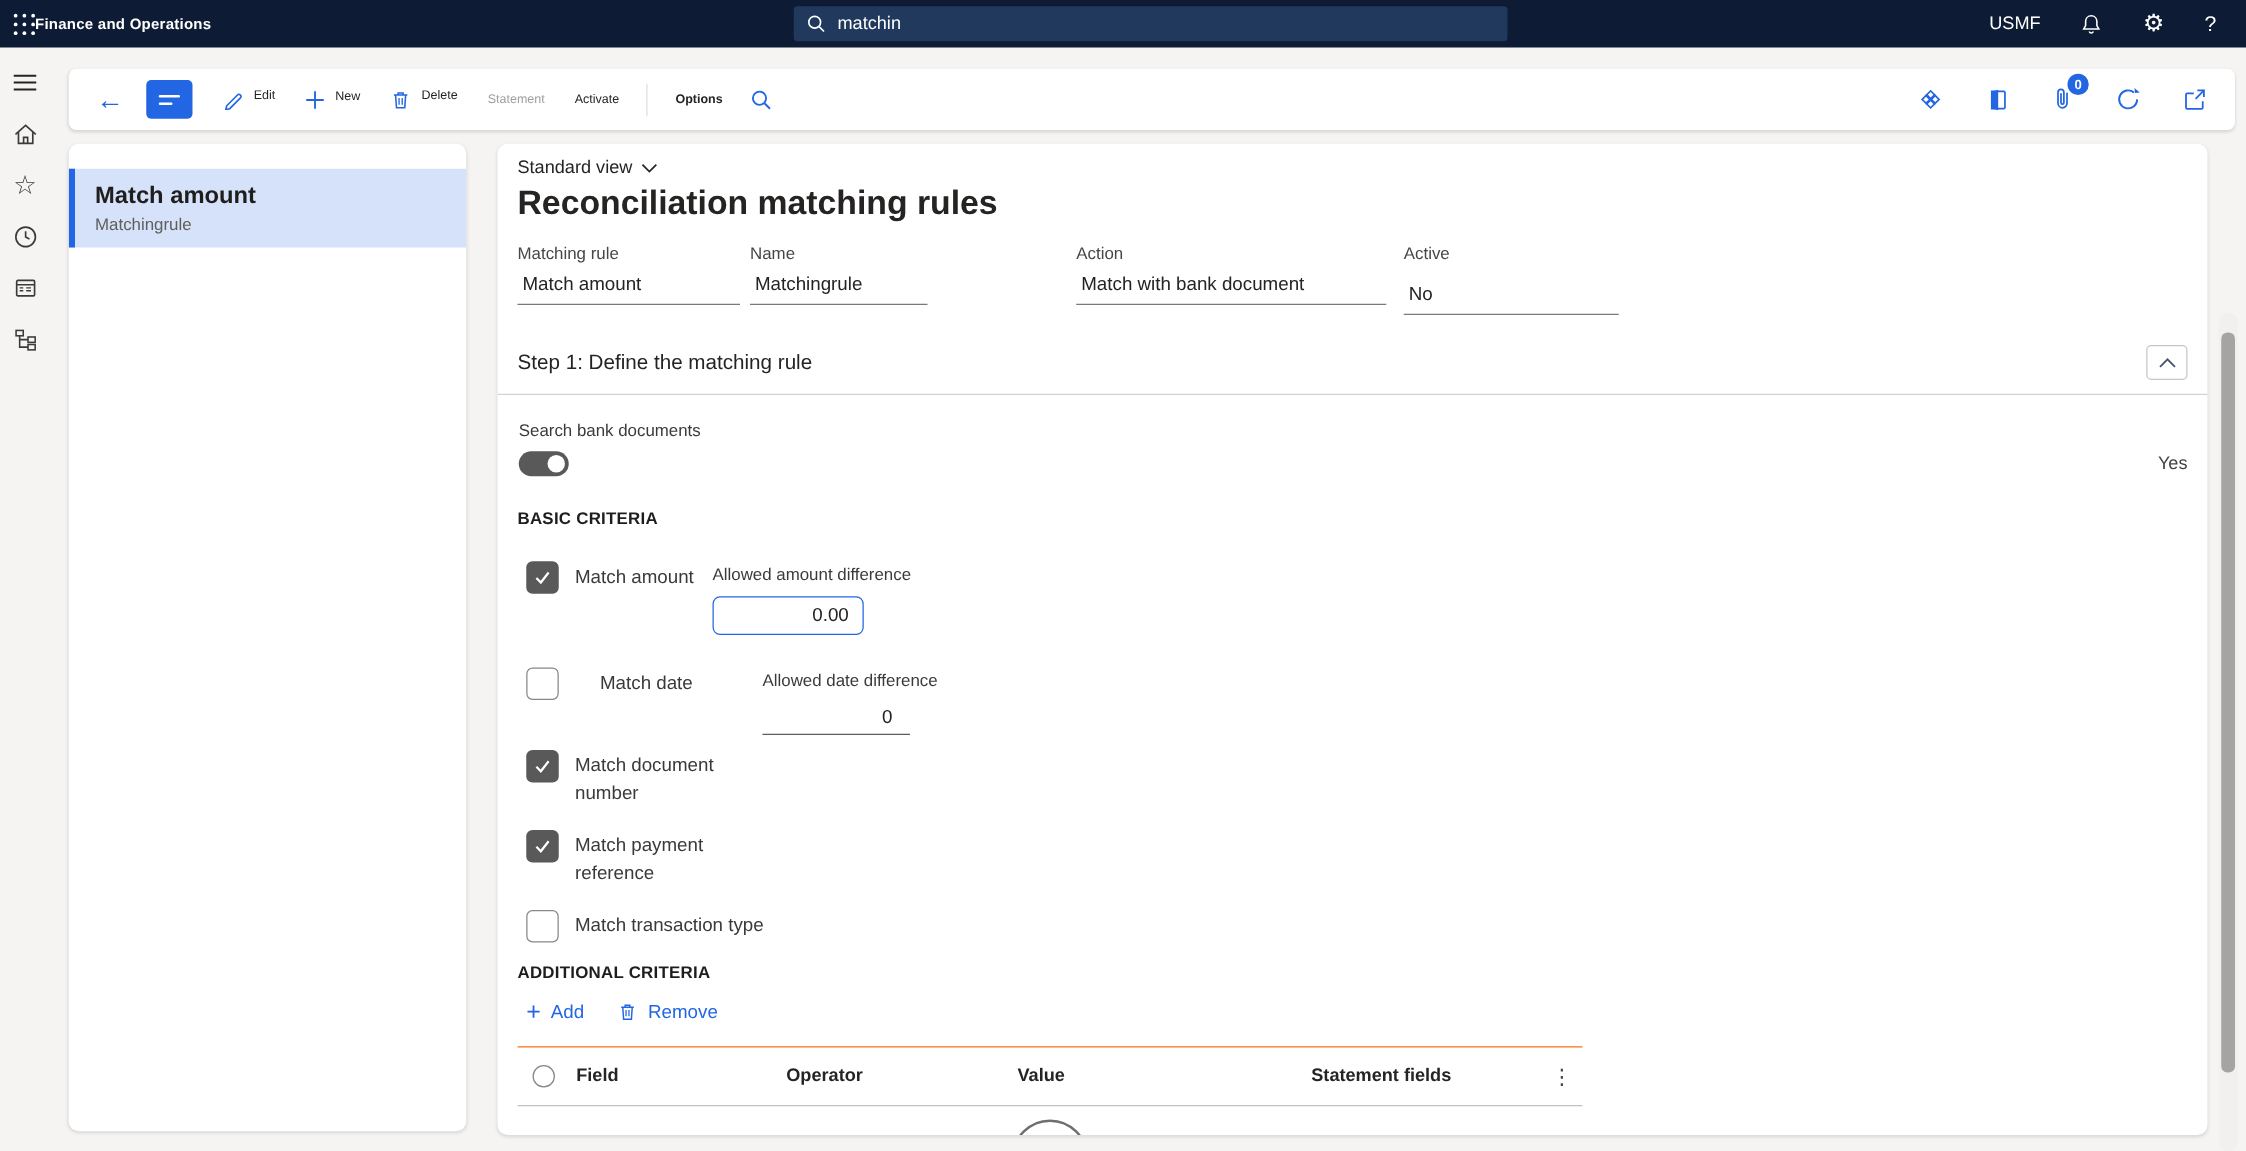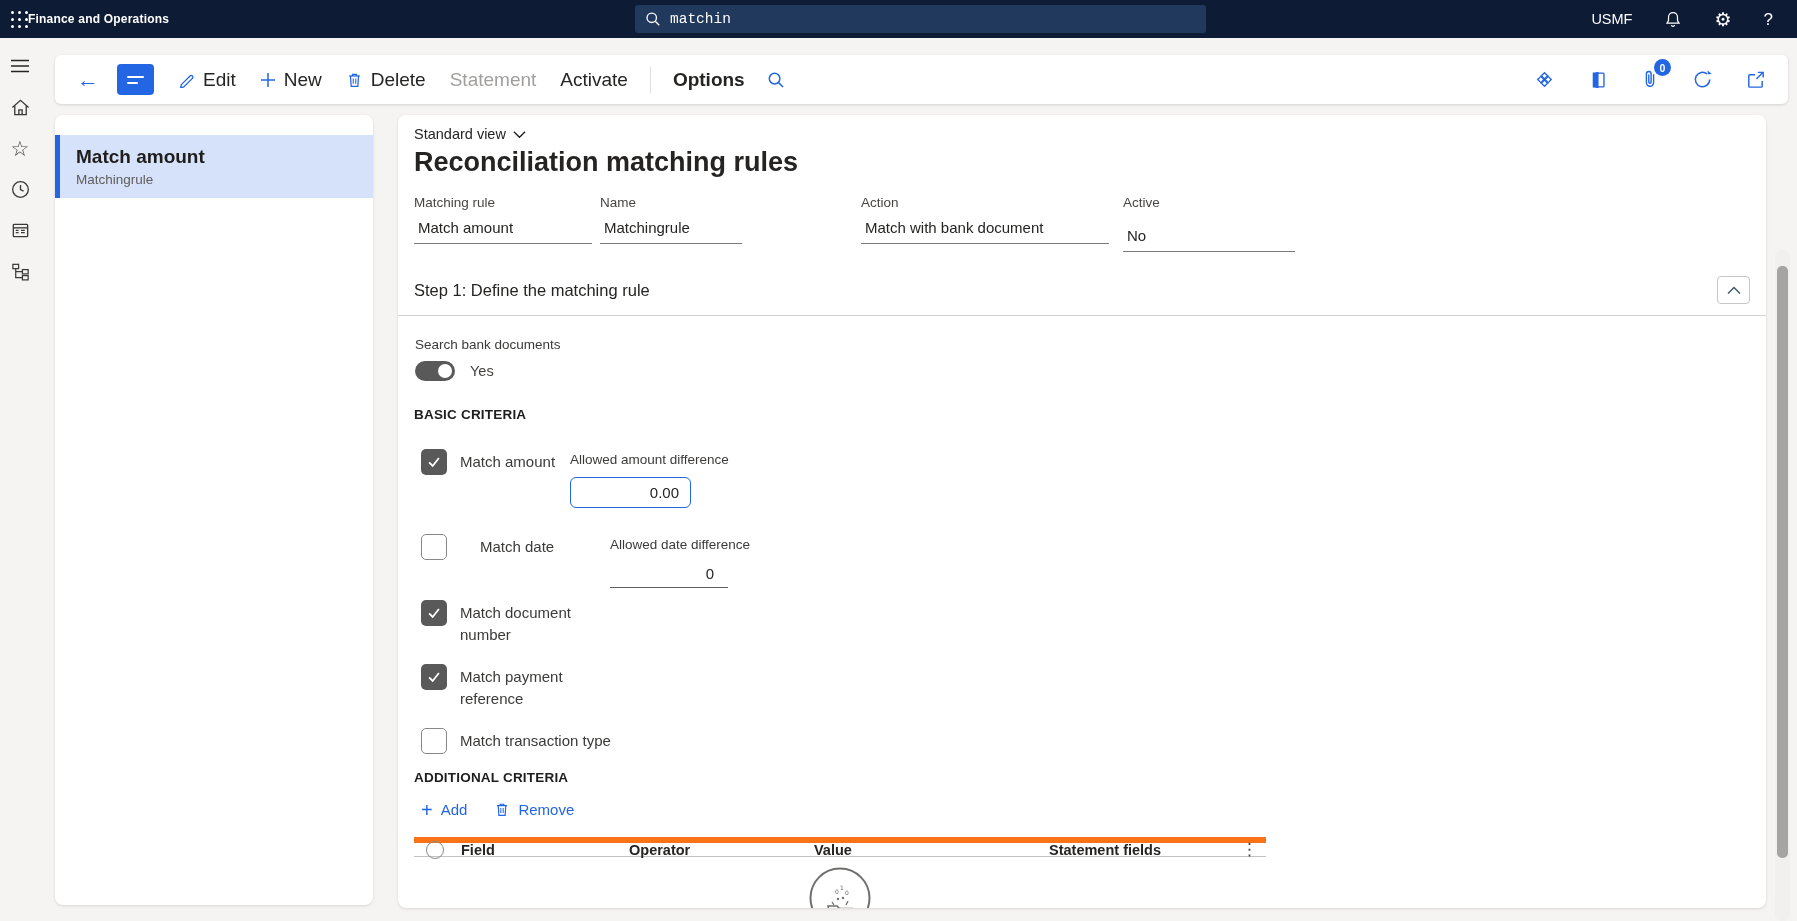--- a/index.html
+++ b/index.html
@@ -20,21 +20,21 @@
   }
   .waffle { margin-left:11px; display:grid; grid-template-columns:repeat(3,3px); grid-gap:4px; cursor:pointer; }
   .waffle i { width:3px; height:3px; background:#fff; border-radius:50%; }
   .app-title { font-size:12px; font-weight:700; letter-spacing:.2px; }
   .topbar-search {
     position:absolute; left:635px; top:5px; width:571px; height:28px;
     background:#20395d; border-radius:3px; display:flex; align-items:center; padding:0 10px; gap:9px;
   }
   .topbar-search input {
     flex:1; background:transparent; border:none; outline:none; color:#fff; font-size:14.5px;
-    font-family:Liberation Mono, monospace;
+    font-family:Liberation Sans, sans-serif;
   }
   .topbar-right { margin-left:auto; display:flex; align-items:center; gap:32px; padding-right:24px; }
   .company { font-size:14.5px; }
   .glyph-btn { color:#fff; font-size:19px; line-height:1; cursor:pointer; background:none; border:none; }
   .help-btn { font-size:17px; }
 
   
   .nav-rail {
     position:absolute; left:0; top:38px; width:40px; bottom:0;
     display:flex; flex-direction:column; align-items:center; padding-top:17px; gap:19px;
@@ -49,22 +49,22 @@
     display:flex; align-items:center; padding:0 16px; gap:4px;
   }
   .back-btn { background:none; border:none; color:#2266e3; font-size:22px; line-height:1; cursor:pointer; padding:2px 6px; }
   .primary-chip {
     width:37px; height:31px; background:#2266e3; border:none; border-radius:4px; margin:0 10px 0 8px;
     display:flex; flex-direction:column; justify-content:center; gap:4px; padding-left:10px; cursor:pointer;
   }
   .primary-chip i { height:2px; background:#fff; border-radius:1px; display:block; }
   .primary-chip i.l1 { width:17px; } .primary-chip i.l2 { width:11px; }
   .ab-btn {
-    display:flex; align-items:center; gap:8px; background:none; border:none; cursor:pointer;
-    font-size:19px; color:#252423; padding:7px 10px; border-radius:4px;
+    display:flex; align-items:flex-start; gap:8px; background:none; border:none; cursor:pointer;
+    font-size:10px; color:#252423; padding:7px 10px; border-radius:4px;
     font-family:"Liberation Sans", sans-serif;
   }
   .ab-btn.disabled { color:#a19f9d; cursor:default; }
   .ab-sep { width:1px; height:26px; background:#e1dfdd; margin:0 8px; }
   .ab-btn.bold { font-weight:700; }
   .ab-search { background:none; border:none; cursor:pointer; padding:6px 8px; }
   .ab-right { margin-left:auto; display:flex; align-items:center; gap:27px; padding-right:4px; }
   .ab-icon-btn { position:relative; background:none; border:none; cursor:pointer; padding:2px; }
   .badge {
     position:absolute; top:-7px; right:-9px; min-width:17px; height:17px; border-radius:9px;
@@ -114,21 +114,21 @@
     display:flex; align-items:center;
   }
   .step-title { font-size:16.5px; font-weight:400; color:#252423; }
   .collapse-btn {
     margin-left:auto; width:33px; height:28px; background:#fff; border:1px solid #c8c6c4; border-radius:4px;
     display:flex; align-items:center; justify-content:center; cursor:pointer;
   }
 
   .field-label { font-size:13.5px; color:#3b3a39; }
   .sbd-label { margin-top:21px; padding-left:1px; }
-  .toggle-row { margin-top:9px; display:flex; align-items:center; gap:15px; padding-left:1px; }
+  .toggle-row { margin-top:9px; display:flex; align-items:center; gap:15px; padding-left:1px;justify-content:space-between; }
   .toggle { width:40px; height:20px; border-radius:10px; background:#595959; position:relative; cursor:pointer; }
   .toggle .knob { position:absolute; right:3px; top:3px; width:14px; height:14px; border-radius:50%; background:#fff; }
   .toggle-value { font-size:14.5px; color:#444341; }
 
   .crit-heading { margin-top:26px; font-size:13.5px; font-weight:700; color:#1d1d1d; letter-spacing:.2px; }
   .crit-rows { margin-top:27px; }
   .crit-row { display:flex; padding-left:7px; }
   .cb { width:26px; height:26px; border-radius:5px; flex:none; cursor:pointer; }
   .cb.checked { background:#595959; display:flex; align-items:center; justify-content:center; }
   .cb.un { background:#fff; border:1.5px solid #8a8886; }
@@ -149,21 +149,21 @@
   .mb-a { margin-bottom:26px; } .mb-b { margin-bottom:12px;gap:20px; } .mb-c { margin-bottom:18px; }
   .mb-d { margin-bottom:16px; } .mb-e { margin-bottom:18px; }
 
   .ar-row { margin-top:16px; display:flex; align-items:center; gap:27px; padding-left:7px; }
   .link-btn { display:flex; align-items:center; gap:8px; background:none; border:none; cursor:pointer;
     color:#2266e3; font-size:15px; font-family:"Liberation Sans", sans-serif; }
   .link-btn .plus { font-size:20px; line-height:14px; font-weight:400; }
 
   .grid { margin-top:19px; width:852px; }
   .grid-header {
-    height:20px; border-top:6px solid #f97316; border-bottom:1px solid #c4c2c0;
+    height:48px; border-top:1px solid #f97316; border-bottom:1px solid #c4c2c0;
     display:flex; align-items:center; font-size:14.5px; font-weight:700; color:#252423;
   }
   .radio { width:18px; height:18px; border:1.5px solid #8a8886; border-radius:50%; margin-left:12px; cursor:pointer; flex:none; }
   .gh-field { margin-left:17px; width:168px; }
   .gh-operator { width:185px; }
   .gh-value { width:235px; }
   .gh-stmt { flex:1; }
   .gh-dots { font-size:17px; color:#484644; padding:0 8px; cursor:pointer; background:none; border:none; }
   .empty-wrap { display:flex; justify-content:center; margin-top:9px; }
 

